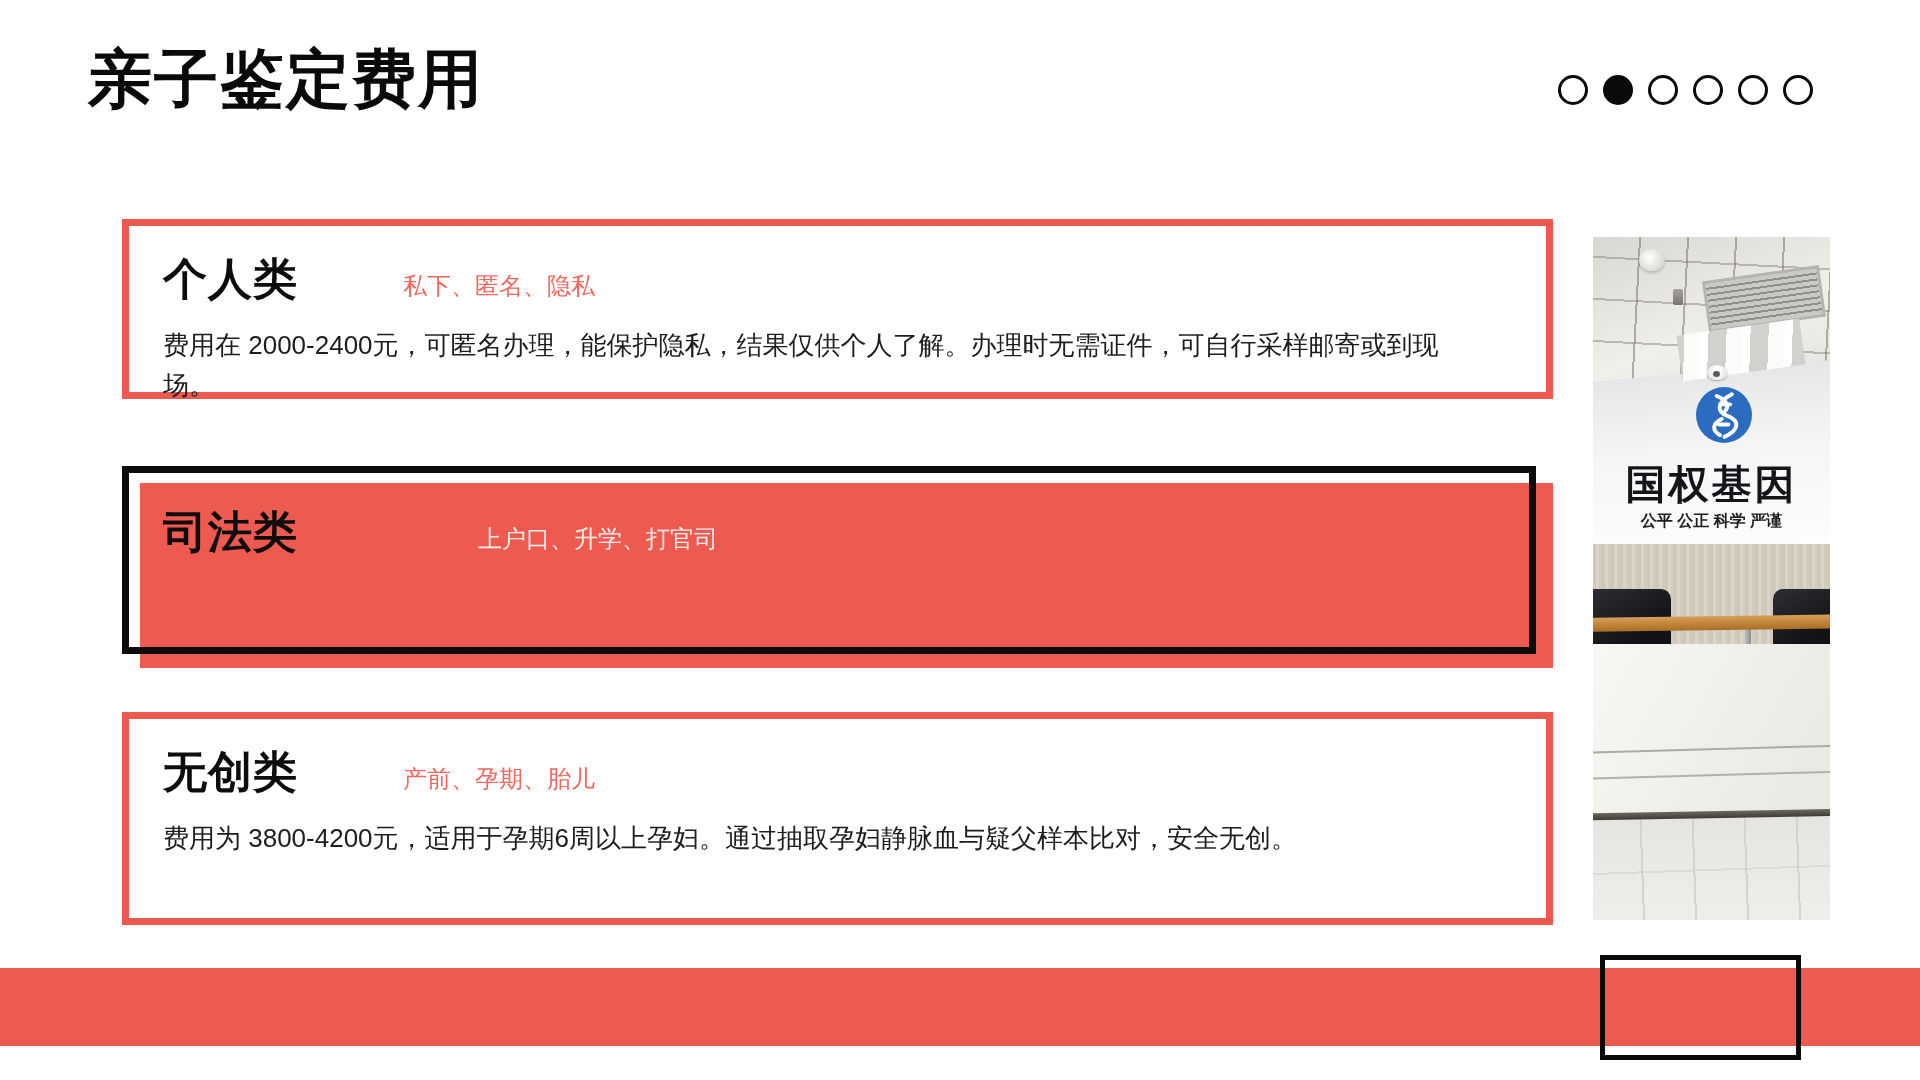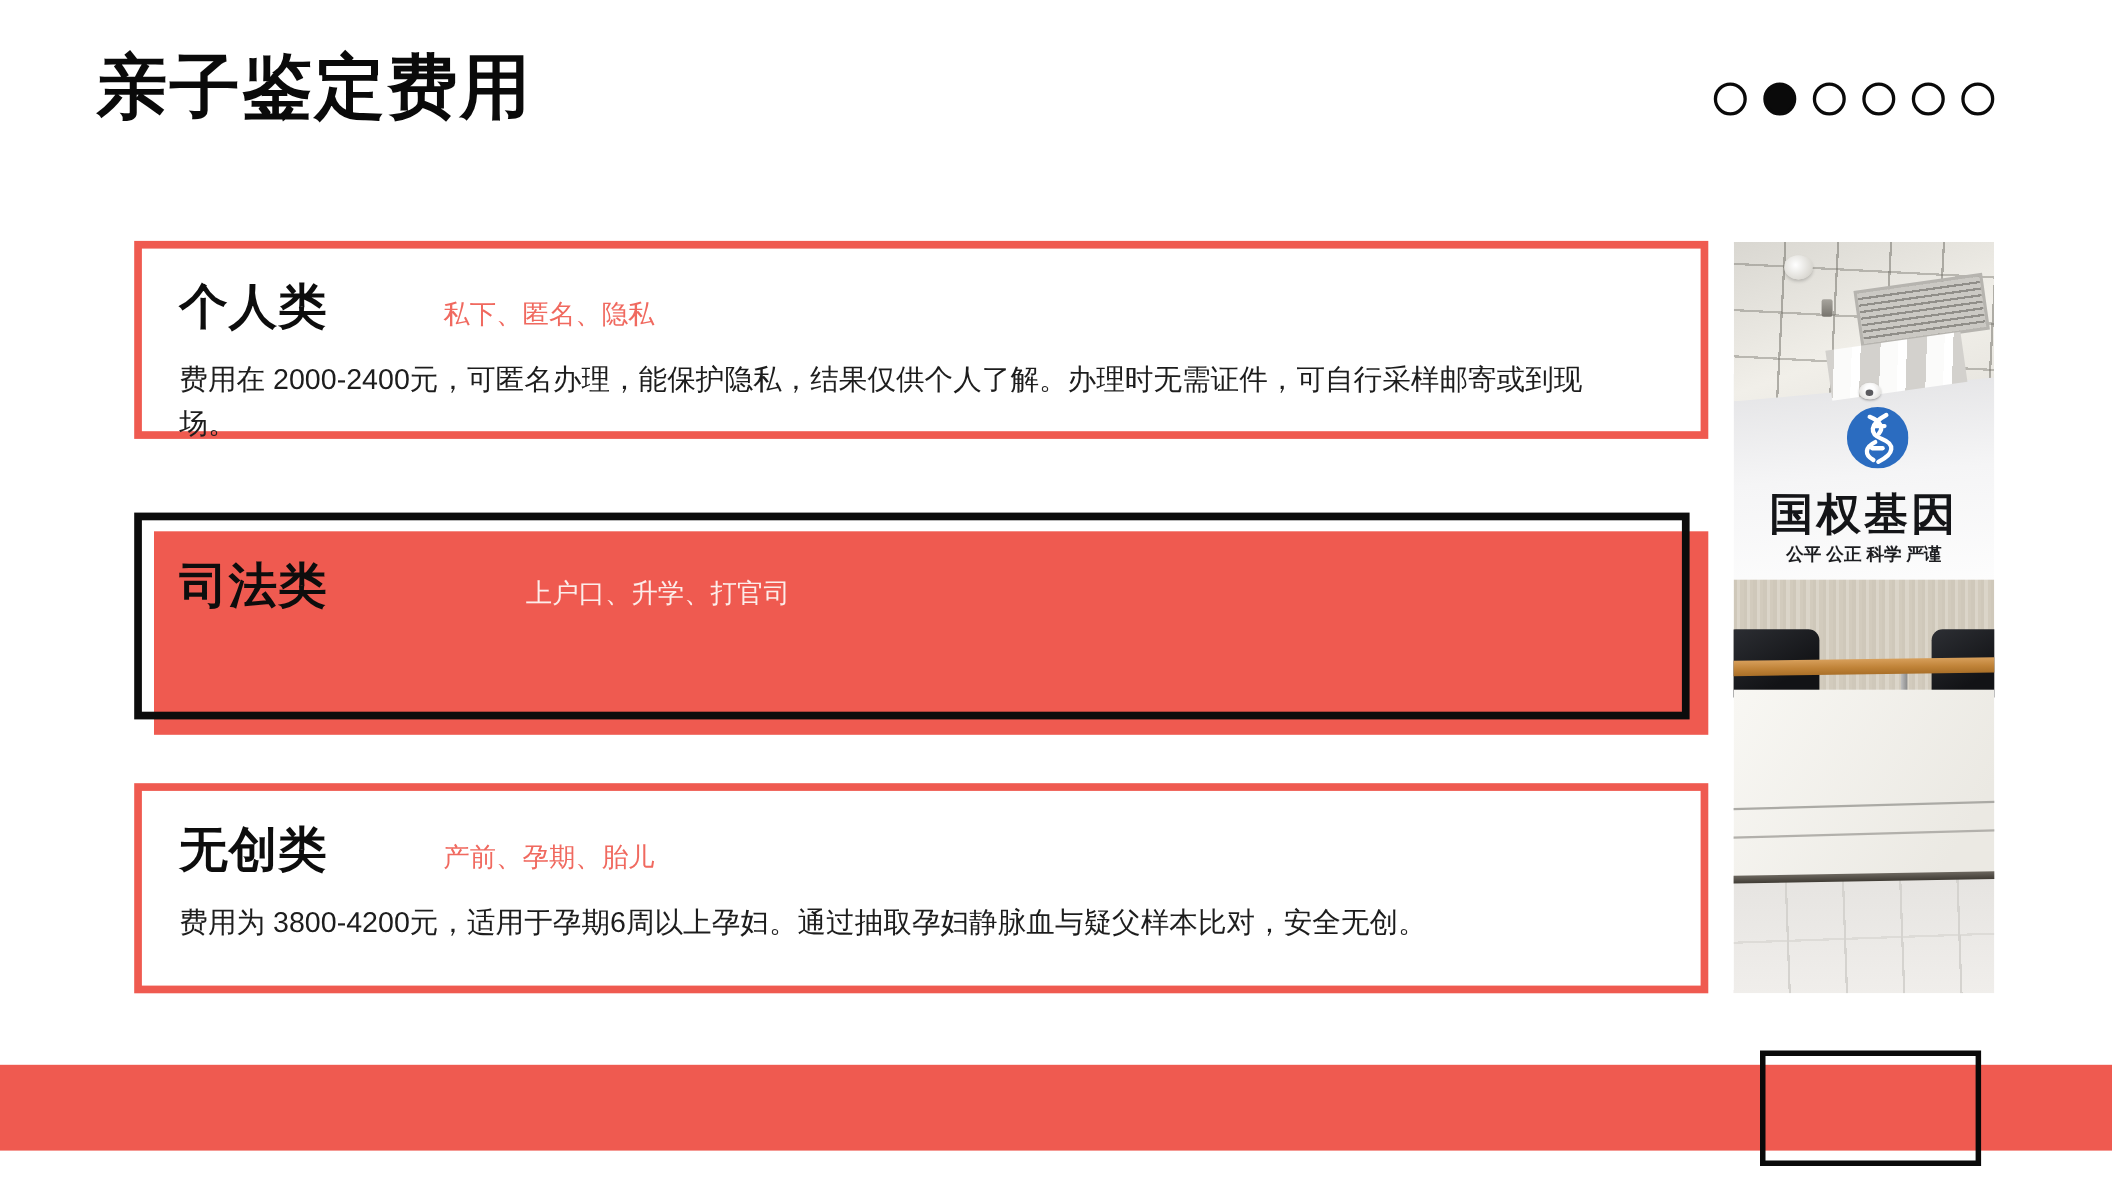--- a/index.html
+++ b/index.html
@@ -21,33 +21,33 @@
   .logo-mark{width:88px;height:88px;margin:0 auto;}
   .logo-mark svg{display:block;width:100%;height:100%;}
   .logo-name{margin-top:12px;font-size:25px;font-weight:800;color:#111;letter-spacing:1px;white-space:nowrap;}
   .logo-sub{margin-top:8px;font-size:10px;color:#6a6a6a;letter-spacing:0.6px;}
   .pagination{position:absolute;left:1558px;top:75px;display:flex;gap:15px;}
   .dot{width:30px;height:30px;border:3.5px solid #0a0a0a;border-radius:50%;background:#fff;}
   .dot-active{background:#0a0a0a;}
   
   .card{position:absolute;left:122px;width:1431px;background:#fff;border:7px solid var(--accent);}
   .card-1{top:219px;height:180px;}
-  .card-3{top:712px;height:191px;}
+  .card-3{top:712px;height:213px;}
   .card-head{display:flex;align-items:baseline;padding:24px 0 0 34px;}
   .card-head h2{margin:0;font-size:44px;font-weight:800;color:#0d0d0d;letter-spacing:1px;}
   .tags{margin-left:105px;font-size:24px;font-weight:400;}
   .tags-accent{color:var(--accent-tag);}
   .desc{margin:16px 0 0 34px;width:1300px;font-size:26px;line-height:40px;color:var(--body-ink);}
   .card2-frame{position:absolute;left:122px;top:466px;width:1414px;height:188px;border:7px solid #0c0c0c;background:transparent;z-index:2;}
   .card2-fill{position:absolute;left:140px;top:483px;width:1413px;height:185px;background:var(--accent);z-index:1;}
   .card2-fill .card-head{padding:20px 16px 0 23px;}
   .card2-fill .tags{color:#fcedea;margin-left:180px;}
   .card2-fill .desc{margin:12px 0 0 23px;width:1310px;color:#101010;}
   
-  .photo{position:absolute;left:1576px;top:220px;width:237px;height:683px;margin:0;overflow:hidden;background:#fff;}
+  .photo{position:absolute;left:1576px;top:220px;width:237px;height:683px;margin:17px;overflow:hidden;background:#fff;}
   .photo *{position:absolute;}
   .ph-wall{left:0;top:120px;width:100%;height:207px;background:linear-gradient(175deg,#e2e2e4 0%,#f5f5f6 45%,#fefefe 100%);}
   .ph-ceiling{left:0;top:0;width:100%;height:145px;
     background:
       repeating-linear-gradient(93deg,rgba(255,255,255,0) 0 46px,rgba(110,108,100,0.50) 46px 48px),
       repeating-linear-gradient(3deg,rgba(255,255,255,0) 0 40px,rgba(110,108,100,0.40) 40px 42px),
       linear-gradient(160deg,#d9d7d1,#f1efe9 60%,#e6e4de);
     clip-path:polygon(0 0,100% 0,100% 85%,0 100%);}
   .ph-vent{left:112px;top:36px;width:118px;height:52px;transform:rotate(-8deg);
     background:repeating-linear-gradient(180deg,#cbc9c4 0 4px,#908e89 4px 6px);border:3px solid #b6b4af;}

